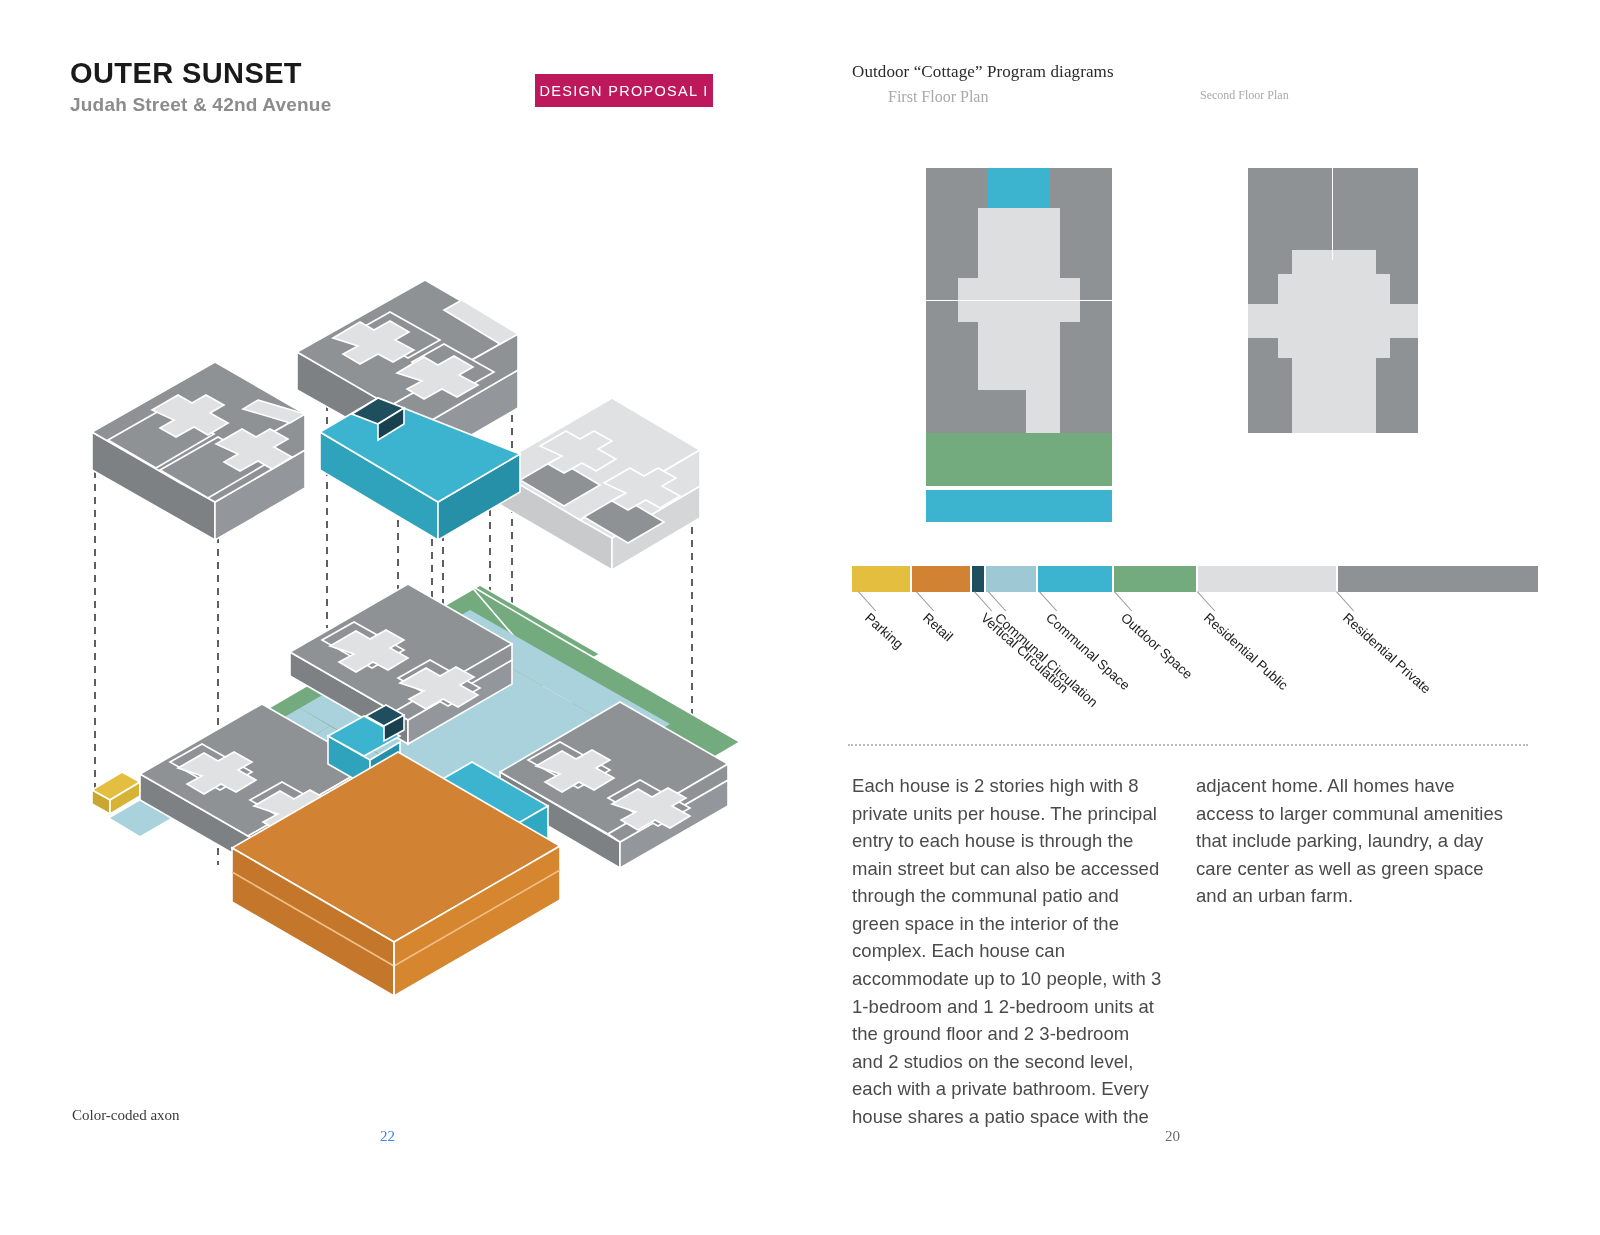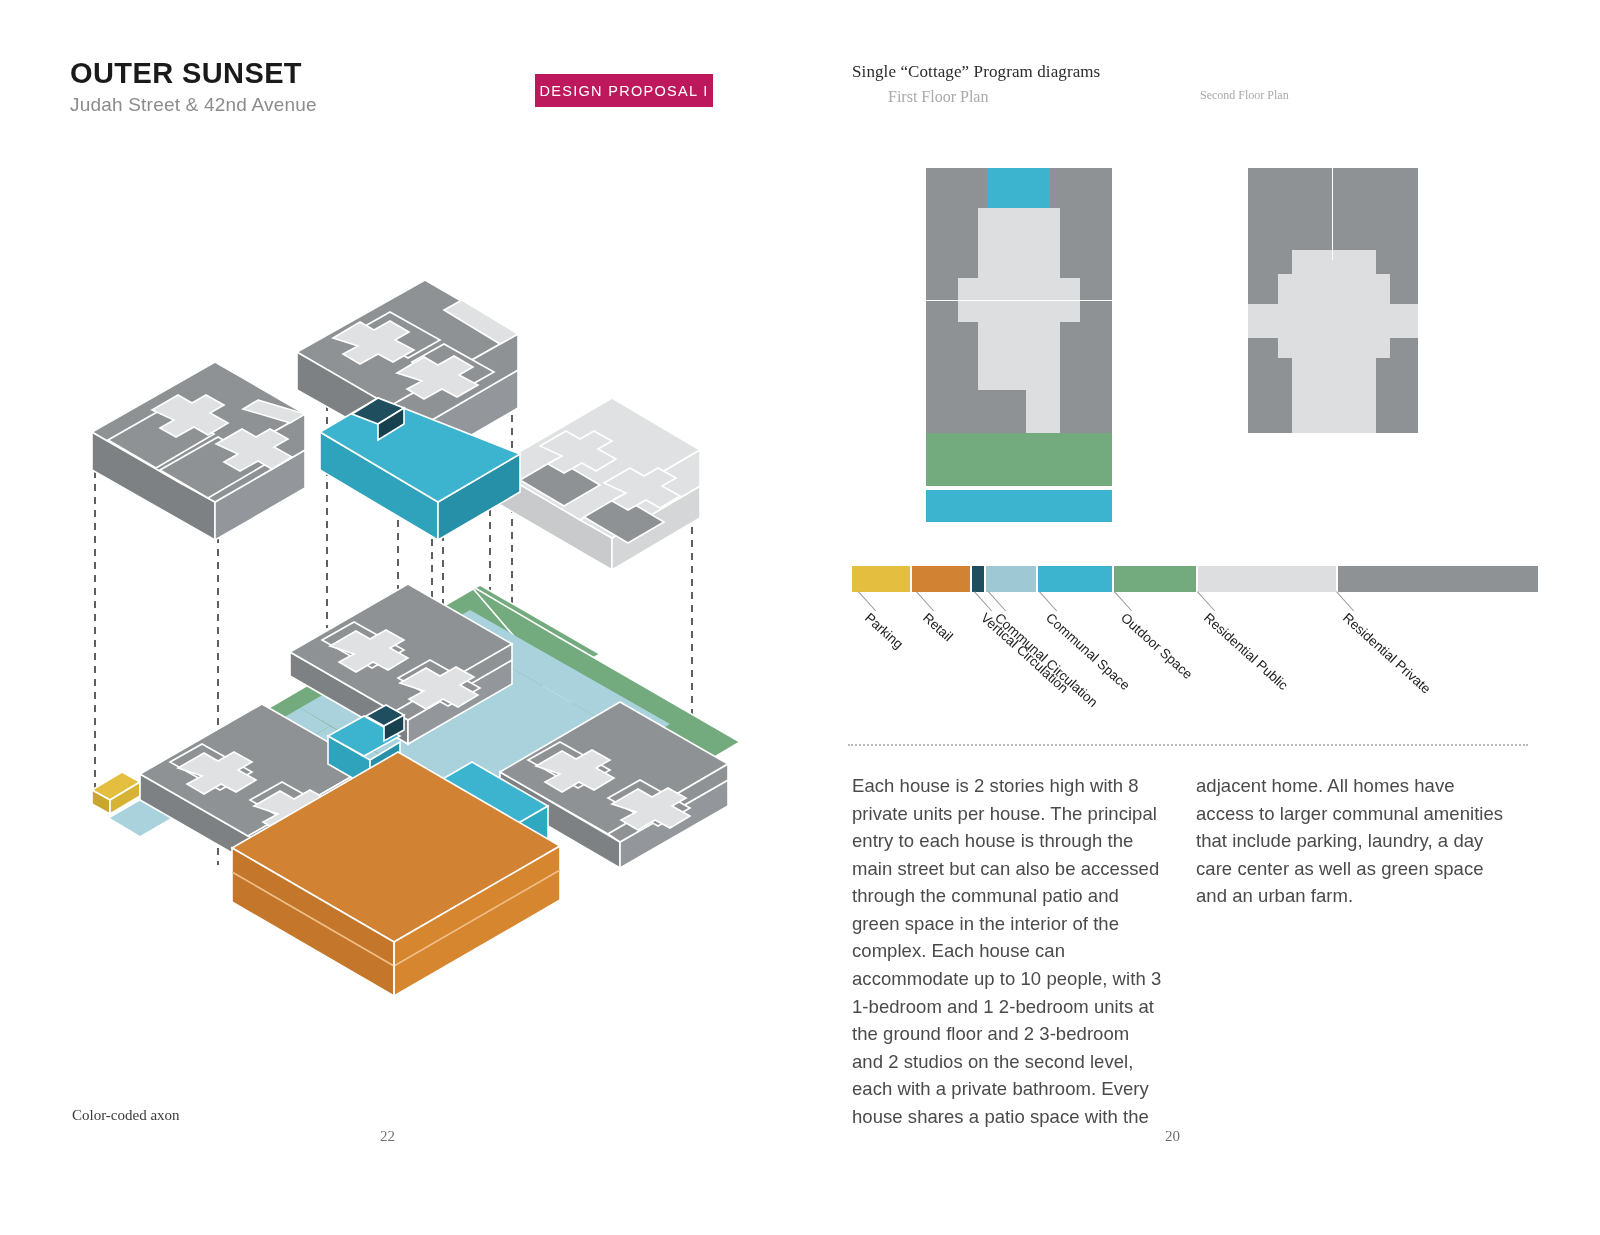--- a/index.html
+++ b/index.html
@@ -13,34 +13,34 @@
   .spread{position:absolute;inset:0;padding-left:31px;}
 
   
   .left-page{position:absolute;left:0;top:0;width:820px;height:1235px;}
   .title-block{position:absolute;left:70px;top:58px;}
   .main-title{
     font-size:29px;font-weight:bold;letter-spacing:.4px;color:#1a1a1a;
     line-height:1.05;margin:0;
   }
   .sub-title{
-    font-size:19px;color:#8c8c8c;margin:6px 0 0 0;font-weight:400;
+    font-size:19px;color:#8c8c8c;margin:6px 0 0 0;font-weight:700;
     letter-spacing:.2px;
   }
   .badge{
     position:absolute;left:535px;top:74px;width:178px;height:33px;
     background:#be185d;display:flex;align-items:center;justify-content:center;
     color:#ffffff;font-size:14.5px;letter-spacing:1.3px;
   }
   .caption-left{
     position:absolute;left:72px;top:1107px;font-size:15px;color:#3a3a3a;
     font-family:Liberation Serif, serif;
   }
   .folio-left{
-    position:absolute;left:380px;top:1128px;font-size:15px;color:#737373;
+    position:absolute;left:380px;top:1128px;font-size:15px;color:#3b82f6;
     font-family:"Liberation Serif", serif;
   }
 
   
   .right-page{position:absolute;left:820px;top:0;width:780px;height:1235px;}
   .rp-head{position:absolute;left:32px;top:62px;width:700px;}
   .rp-head-title{
     font-family:"Liberation Serif", serif;font-size:17px;color:#2b2b2b;
     margin:0;letter-spacing:.1px;
   }
@@ -250,21 +250,21 @@
       </g>
     </svg>
 
     <div class="caption-left">Color-coded axon</div>
     <div class="folio-left">22</div>
   </div>
 
   <div class="right-page">
 
     <div class="rp-head">
-      <p class="rp-head-title">Single “Cottage” Program diagrams</p>
+      <p class="rp-head-title">Outdoor “Cottage” Program diagrams</p>
       <div class="rp-head-row">
         <span class="rp-sub-a">First Floor Plan</span>
         <span class="rp-sub-b">Second Floor Plan</span>
       </div>
     </div>
 
     <div class="plan" id="plan-first" style="left:106px;top:168px;width:186px;height:354px;">
         <div class="blk" style="left: 0px; top: 0px; width: 186px; height: 265px; background: rgb(143, 146, 148);"></div>
         <div class="blk" style="left: 62px; top: 0px; width: 62px; height: 40px; background: rgb(60, 180, 207);"></div>
         <div class="blk" style="left: 52px; top: 40px; width: 82px; height: 70px; background: rgb(221, 222, 223);"></div>

